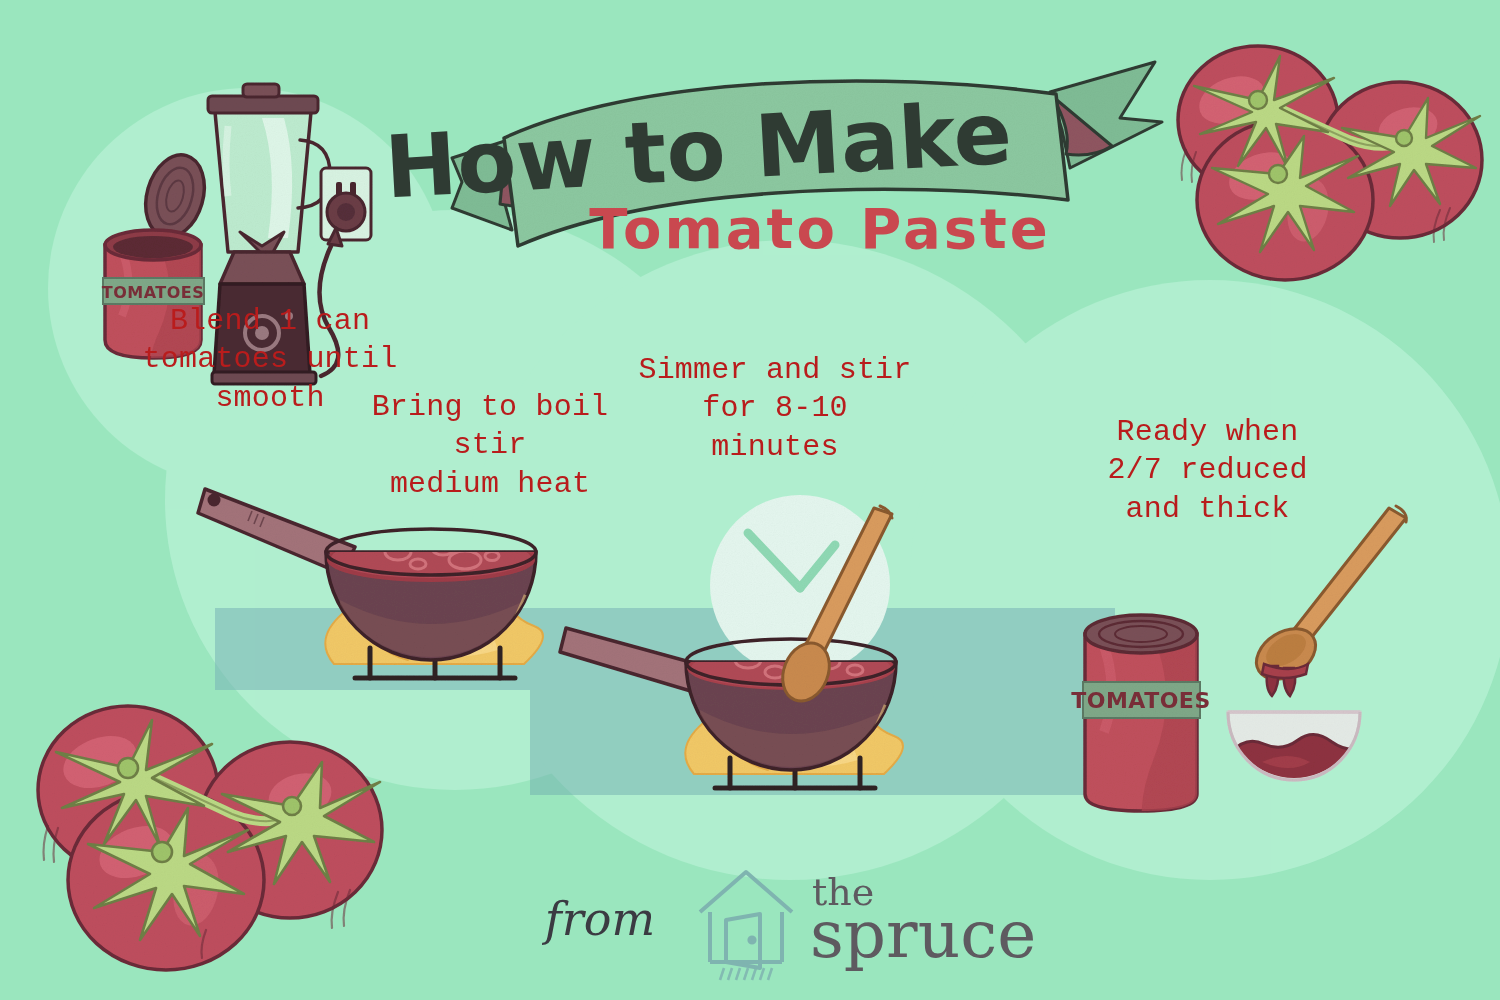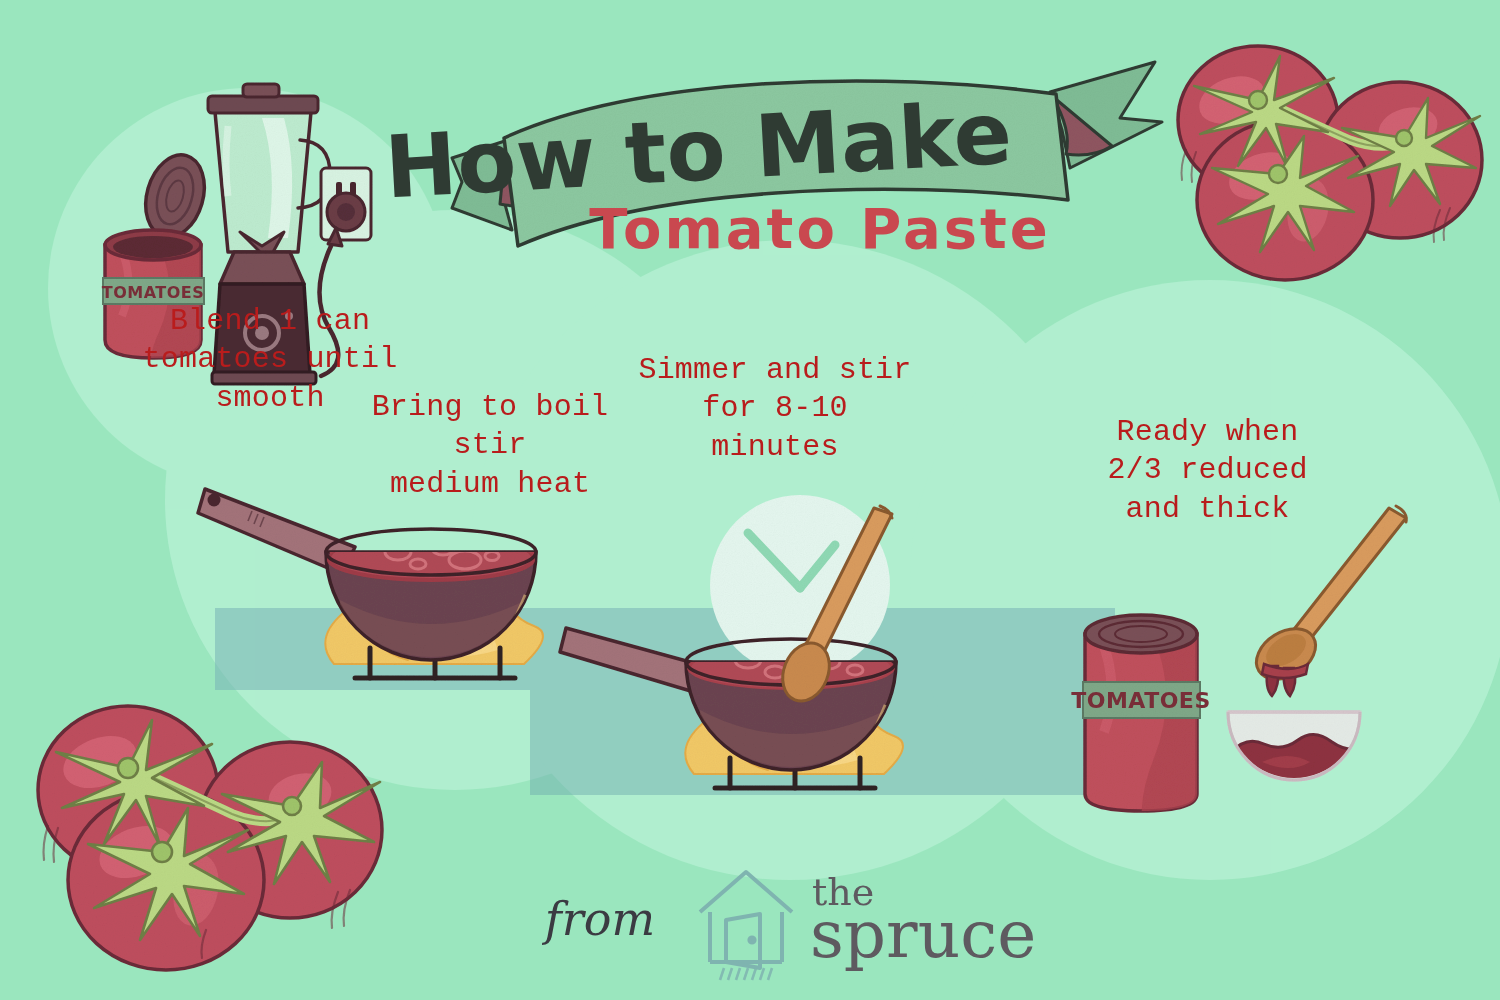--- a/index.html
+++ b/index.html
@@ -399,16 +399,16 @@
   <div class="step-caption" id="caption-1">Blend 1 can
 tomatoes until
 smooth</div>
   <div class="step-caption" id="caption-2">Bring to boil
 stir
 medium heat</div>
   <div class="step-caption" id="caption-3">Simmer and stir
 for 8-10
 minutes</div>
   <div class="step-caption" id="caption-4">Ready when
-2/3 reduced
+2/7 reduced
 and thick</div>
 
 </div>
 
 </body></html>

